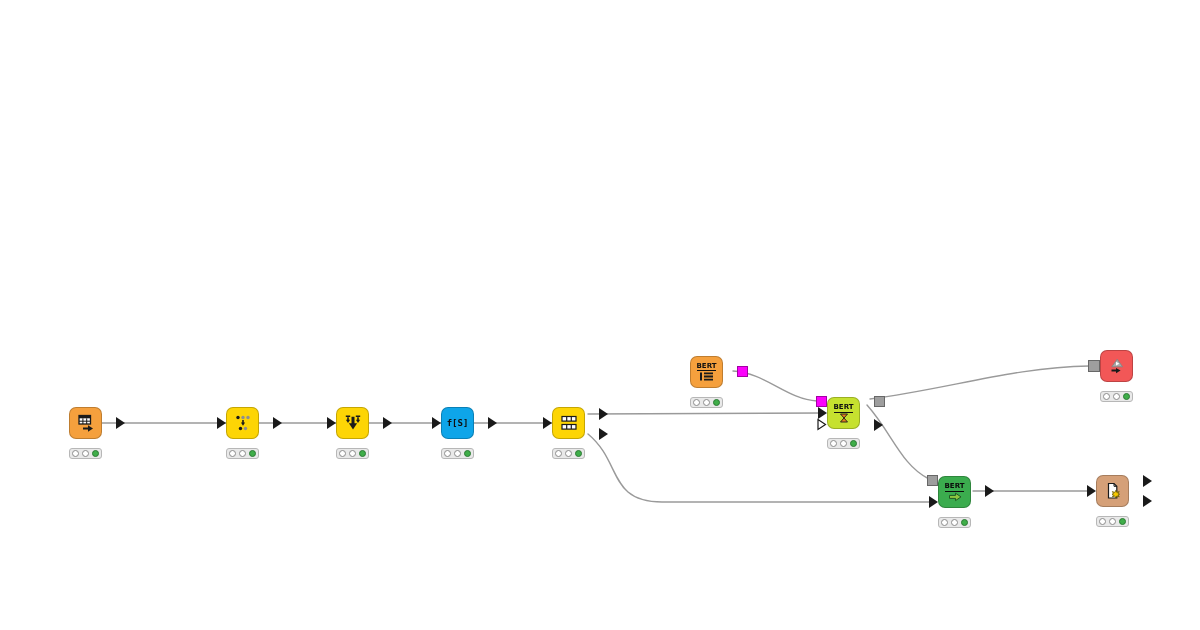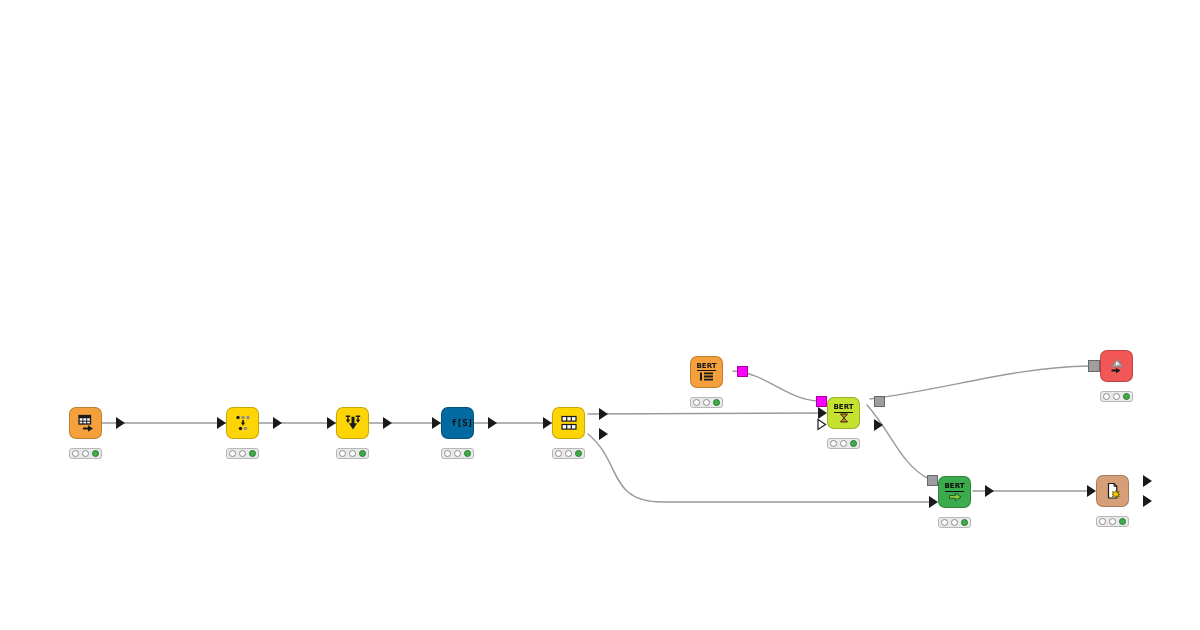--- a/index.html
+++ b/index.html
@@ -108,21 +108,21 @@
     <span class="port tri in" style="top:10px"></span>
     <span class="port tri out" style="top:10px"></span>
     <div class="tl">
       <span class="lamp"></span>
       <span class="lamp"></span>
       <span class="lamp on" style="background-color: rgb(63, 174, 73);"></span>
     </div>
   </div>
 
   <div class="node" style="left:441px;top:407px">
-    <div class="node-body" style="background-color: #0369a1; align-items: flex-end;">
+    <div class="node-body" style="background-color: #0ea5e9;">
       <span class="fs-label">f[S]</span>
     </div>
     <span class="port tri in" style="top:10px"></span>
     <span class="port tri out" style="top:10px"></span>
     <div class="tl">
       <span class="lamp"></span>
       <span class="lamp"></span>
       <span class="lamp on" style="background-color: rgb(63, 174, 73);"></span>
     </div>
   </div>

